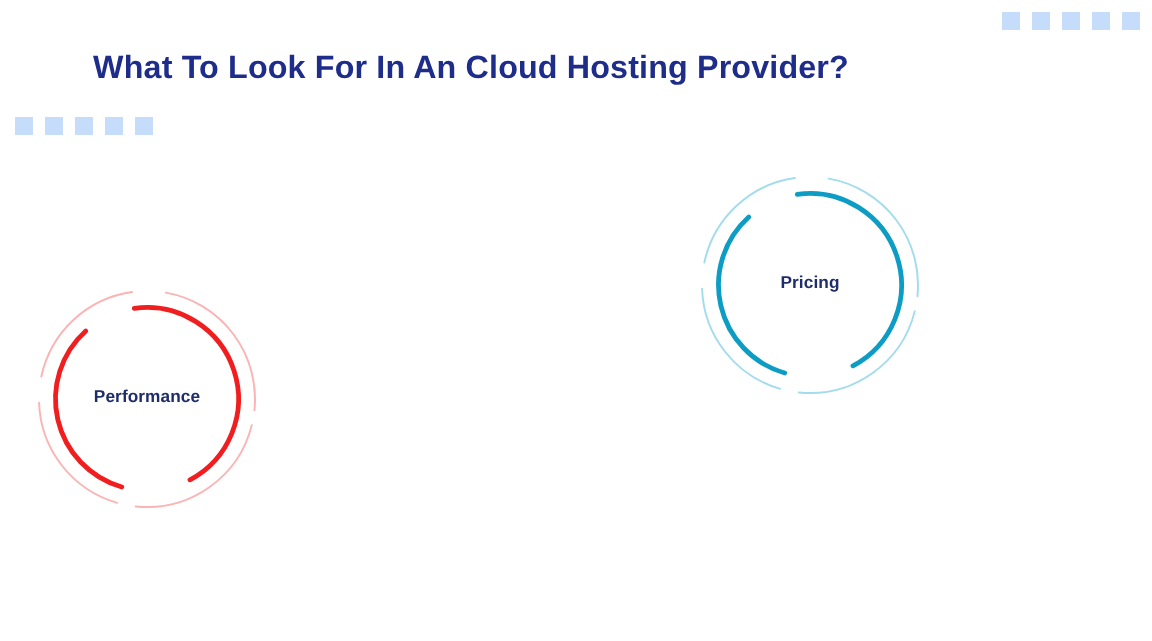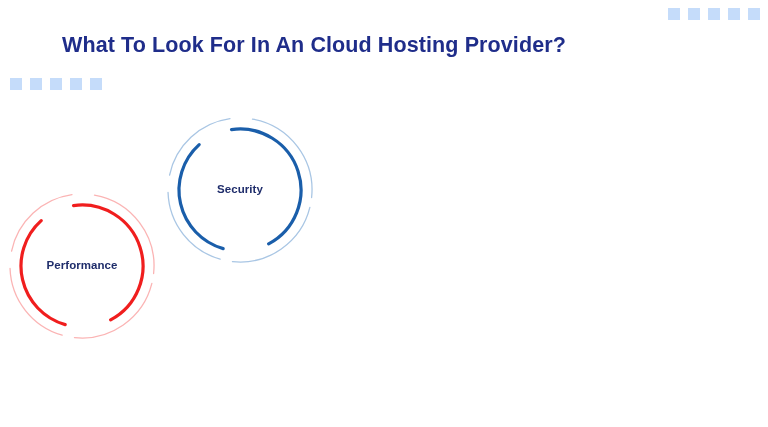--- a/index.html
+++ b/index.html
@@ -83,21 +83,21 @@
     font-size: 11.5px;
     font-weight: bold;
     line-height: 1.32;
     color: #1f2d6b;
     letter-spacing: 0.05px;
     white-space: pre-line;
     pointer-events: none;
   }
 
   
-  #node-0 { left: 4px;  top: 188px; }  
+  #node-0 { left: 20px;  top: 188px; }  
   #node-1 { left: 162px; top: 112px; }  
   #node-2 { left: 314px; top: 188px; }  
   #node-3 { left: 462px; top: 112px; }  
   #node-4 { left: 600px; top: 188px; }  
 </style>
 </head>
 <body style="background: rgb(255, 255, 255);">
 
 <div id="infographic" style="background: rgb(255, 255, 255);">
 
@@ -124,28 +124,28 @@
         <path d="M 90.50 7.09 A 72 72 0 0 1 149.61 85.53" fill="none" stroke="#fbb4b4" stroke-width="1.3" stroke-linecap="round"></path>
         <path d="M 147.86 95.42 A 72 72 0 0 1 70.47 149.61" fill="none" stroke="#fbb4b4" stroke-width="1.3" stroke-linecap="round"></path>
         <path d="M 58.15 147.21 A 72 72 0 0 1 6.04 80.51" fill="none" stroke="#fbb4b4" stroke-width="1.3" stroke-linecap="round"></path>
         <path d="M 7.57 63.03 A 72 72 0 0 1 67.98 6.70" fill="none" stroke="#fbb4b4" stroke-width="1.3" stroke-linecap="round"></path>
         <path d="M 69.51 17.59 A 61 61 0 0 1 106.64 131.86" fill="none" stroke="#f01e1e" stroke-width="3.2" stroke-linecap="round"></path>
         <path d="M 61.19 136.64 A 61 61 0 0 1 37.18 32.67" fill="none" stroke="#f01e1e" stroke-width="3.2" stroke-linecap="round"></path>
       </svg>
     <div class="node-label" style="color: rgb(31, 45, 107);">Performance</div>
   </div>
 
-  <div class="node" id="node-1">
-    <svg viewBox="0 0 156 156">
-        <path d="M 90.50 7.09 A 72 72 0 0 1 149.61 85.53" fill="none" stroke="#a9c6e4" stroke-width="1.3" stroke-linecap="round"></path>
-        <path d="M 147.86 95.42 A 72 72 0 0 1 70.47 149.61" fill="none" stroke="#a9c6e4" stroke-width="1.3" stroke-linecap="round"></path>
-        <path d="M 58.15 147.21 A 72 72 0 0 1 6.04 80.51" fill="none" stroke="#a9c6e4" stroke-width="1.3" stroke-linecap="round"></path>
-        <path d="M 7.57 63.03 A 72 72 0 0 1 67.98 6.70" fill="none" stroke="#a9c6e4" stroke-width="1.3" stroke-linecap="round"></path>
-        <path d="M 69.51 17.59 A 61 61 0 0 1 106.64 131.86" fill="none" stroke="#1a5eaa" stroke-width="3.2" stroke-linecap="round"></path>
-        <path d="M 61.19 136.64 A 61 61 0 0 1 37.18 32.67" fill="none" stroke="#1a5eaa" stroke-width="3.2" stroke-linecap="round"></path>
-      </svg>
-    <div class="node-label" style="color: rgb(31, 45, 107);">Security</div>
-  </div>
 
 
+  <div class="node" id="node-3">
+    <svg viewBox="0 0 156 156">
+        <path d="M 90.50 7.09 A 72 72 0 0 1 149.61 85.53" fill="none" stroke="#a3dcec" stroke-width="1.3" stroke-linecap="round"></path>
+        <path d="M 147.86 95.42 A 72 72 0 0 1 70.47 149.61" fill="none" stroke="#a3dcec" stroke-width="1.3" stroke-linecap="round"></path>
+        <path d="M 58.15 147.21 A 72 72 0 0 1 6.04 80.51" fill="none" stroke="#a3dcec" stroke-width="1.3" stroke-linecap="round"></path>
+        <path d="M 7.57 63.03 A 72 72 0 0 1 67.98 6.70" fill="none" stroke="#a3dcec" stroke-width="1.3" stroke-linecap="round"></path>
+        <path d="M 69.51 17.59 A 61 61 0 0 1 106.64 131.86" fill="none" stroke="#0d9dc4" stroke-width="3.2" stroke-linecap="round"></path>
+        <path d="M 61.19 136.64 A 61 61 0 0 1 37.18 32.67" fill="none" stroke="#0d9dc4" stroke-width="3.2" stroke-linecap="round"></path>
+      </svg>
+    <div class="node-label" style="color: rgb(31, 45, 107);">Pricing</div>
+  </div>
 
 
 </div>
 
 </body></html>

